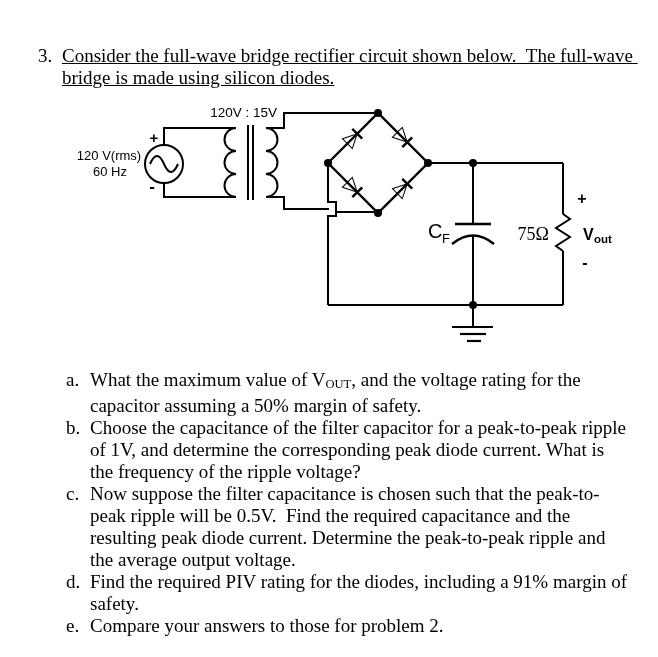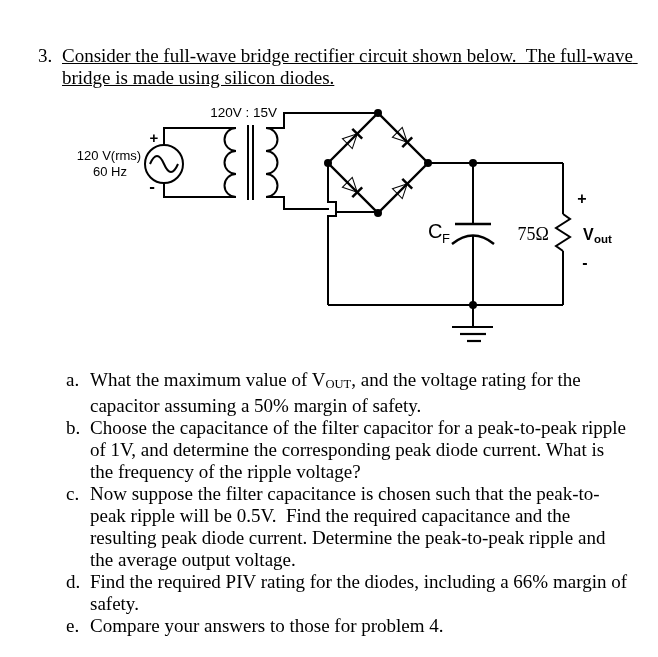--- a/index.html
+++ b/index.html
@@ -128,19 +128,19 @@
   <div class="qrow">
     <span class="qmark">b.</span>
     <span class="qtext">Choose the capacitance of the filter capacitor for a peak-to-peak ripple of 1V, and determine the corresponding peak diode current. What is the frequency of the ripple voltage?</span>
   </div>
   <div class="qrow">
     <span class="qmark">c.</span>
     <span class="qtext">Now suppose the filter capacitance is chosen such that the peak-to-peak ripple will be 0.5V.  Find the required capacitance and the resulting peak diode current. Determine the peak-to-peak ripple and the average output voltage.</span>
   </div>
   <div class="qrow">
     <span class="qmark">d.</span>
-    <span class="qtext">Find the required PIV rating for the diodes, including a 66% margin of safety.</span>
+    <span class="qtext">Find the required PIV rating for the diodes, including a 91% margin of safety.</span>
   </div>
   <div class="qrow">
     <span class="qmark">e.</span>
-    <span class="qtext">Compare your answers to those for problem 4.</span>
+    <span class="qtext">Compare your answers to those for problem 2.</span>
   </div>
 </div>
 
 </body></html>

